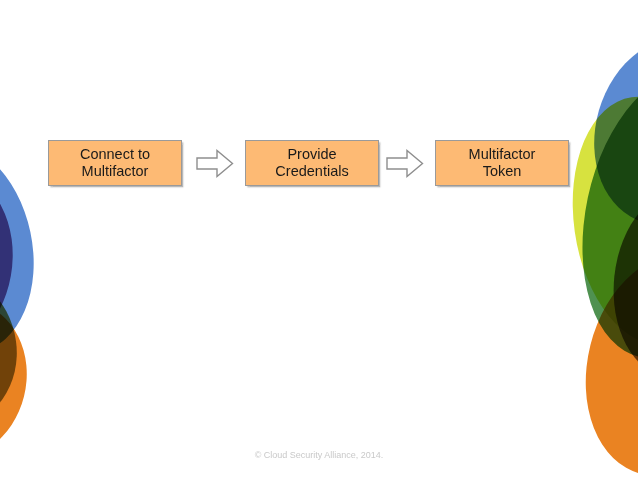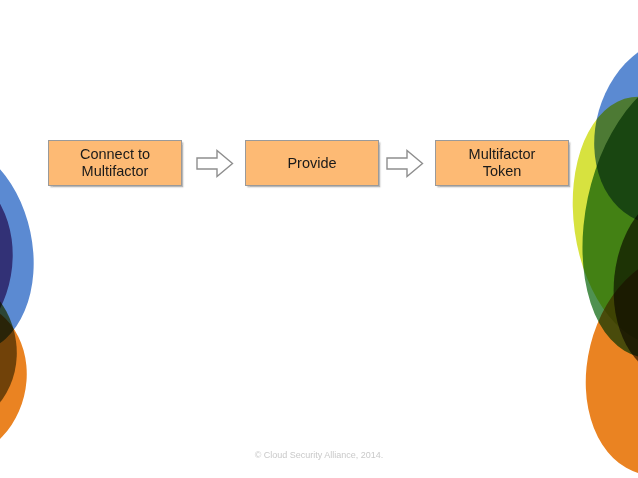--- a/index.html
+++ b/index.html
@@ -200,20 +200,21 @@
     </div>
 
     <div class="flow-arrow arrow-1">
       <svg width="38" height="29" viewBox="0 0 38 29" xmlns="http://www.w3.org/2000/svg">
         <polygon points="1,9 21,9 21,1.5 36.5,14.5 21,27.5 21,20 1,20" fill="#ffffff" stroke="#8e8e8e" stroke-width="1.4" stroke-linejoin="miter"></polygon>
       </svg>
     </div>
 
     <div class="flow-box box-2">
       <span>Provide</span>
+      <span>Credentials</span>
     </div>
 
     <div class="flow-arrow arrow-2">
       <svg width="38" height="29" viewBox="0 0 38 29" xmlns="http://www.w3.org/2000/svg">
         <polygon points="1,9 21,9 21,1.5 36.5,14.5 21,27.5 21,20 1,20" fill="#ffffff" stroke="#8e8e8e" stroke-width="1.4" stroke-linejoin="miter"></polygon>
       </svg>
     </div>
 
     <div class="flow-box box-3">
       <span>Multifactor</span>

